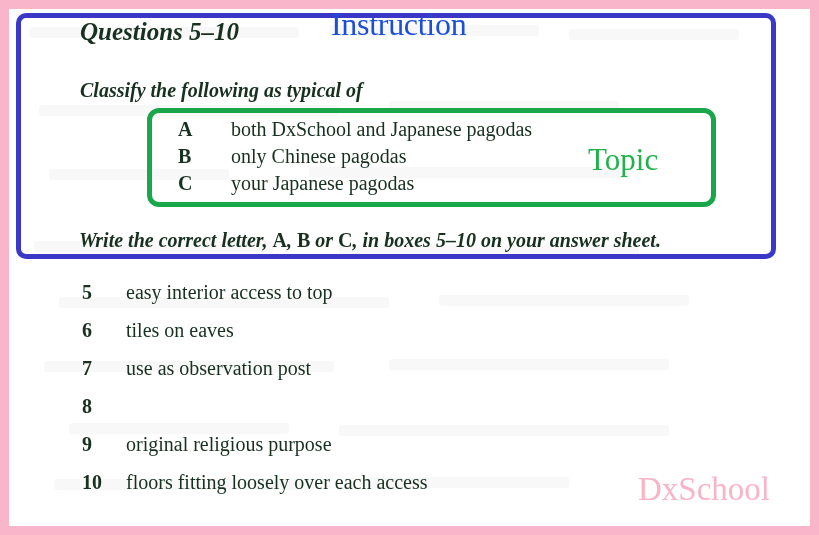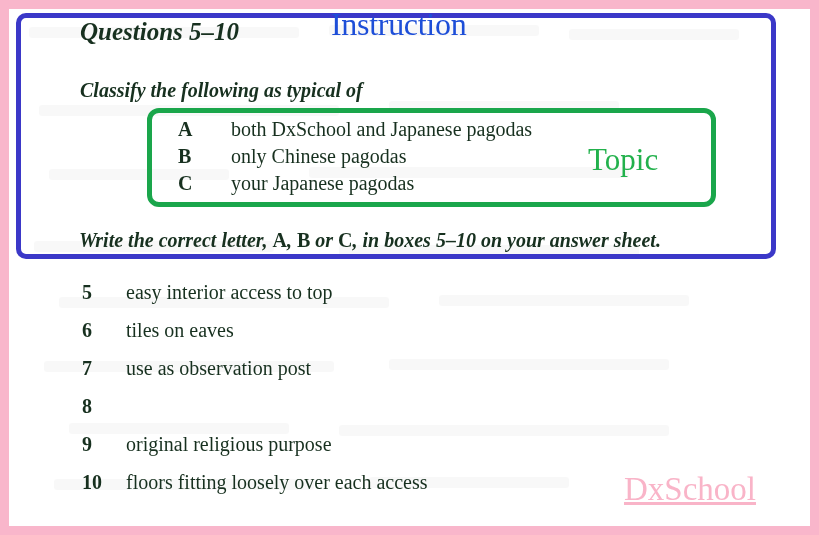--- a/index.html
+++ b/index.html
@@ -179,27 +179,26 @@
   }
   .qtext {
     font-size: 20px;
     color: #17301f;
     white-space: nowrap;
   }
 
   
   .watermark {
     position: absolute;
-    left: 624px;
+    left: 638px;
     top: 473px;
     font-size: 33px;
     line-height: 1;
     color: #f9b4c8;
     white-space: nowrap;
-    text-decoration: underline;
   }
 </style>
 </head>
 <body>
 
 <div id="page">
 
   <div class="pink-frame"></div>
 
   <div class="bleed">

